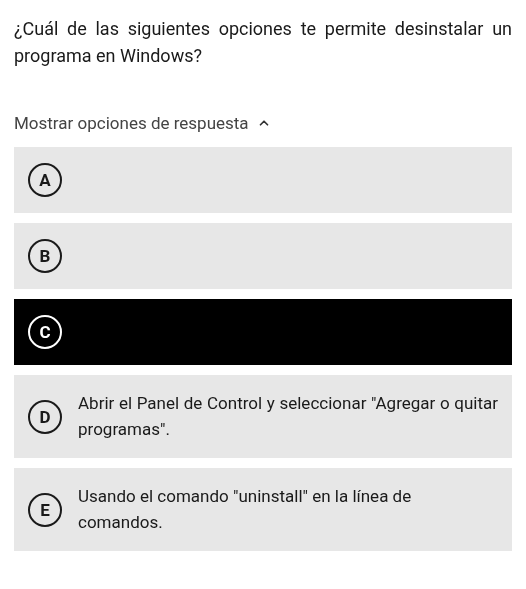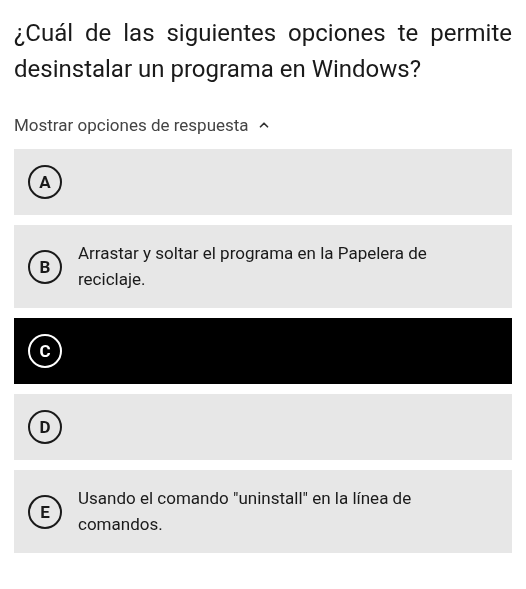--- a/index.html
+++ b/index.html
@@ -4,25 +4,25 @@
 <style>
   * { box-sizing: border-box; margin: 0; padding: 0; }
   body {
     font-family: -apple-system, BlinkMacSystemFont, "Segoe UI", Roboto, "Helvetica Neue", Arial, sans-serif;
     width: 526px;
     padding: 15px 14px 15px 14px;
     color: #1a1a1a;
     background: #fff;
   }
   .question {
-    font-size: 24px;
+    font-size: 18px;
     line-height: 1.5;
     text-align: justify;
     text-justify: inter-word;
-    margin-bottom: 28px;
+    margin-bottom: 44px;
   }
   .toggle {
     font-size: 17px;
     color: #444;
     display: flex;
     align-items: center;
     gap: 8px;
     margin-bottom: 14px;
     cursor: pointer;
     user-select: none;
@@ -80,26 +80,26 @@
       </svg>
   </span>
 </div>
 
 <div class="options" id="options-container">
     <div class="option">
       <div class="letter">A</div>
     </div>
     <div class="option">
       <div class="letter">B</div>
-      <div class="opt-text">Arrastar y soltar el programa en la Papelera de reciclaje.</div>
     </div>
     <div class="option selected">
       <div class="letter">C</div>
       <div class="opt-text"></div>
     </div>
     <div class="option">
       <div class="letter">D</div>
+      <div class="opt-text justify">Abrir el Panel de Control y seleccionar "Agregar o quitar programas".</div>
     </div>
     <div class="option">
       <div class="letter">E</div>
       <div class="opt-text">Usando el comando "uninstall" en la línea de comandos.</div>
     </div>
   </div>
 
 </body></html>

